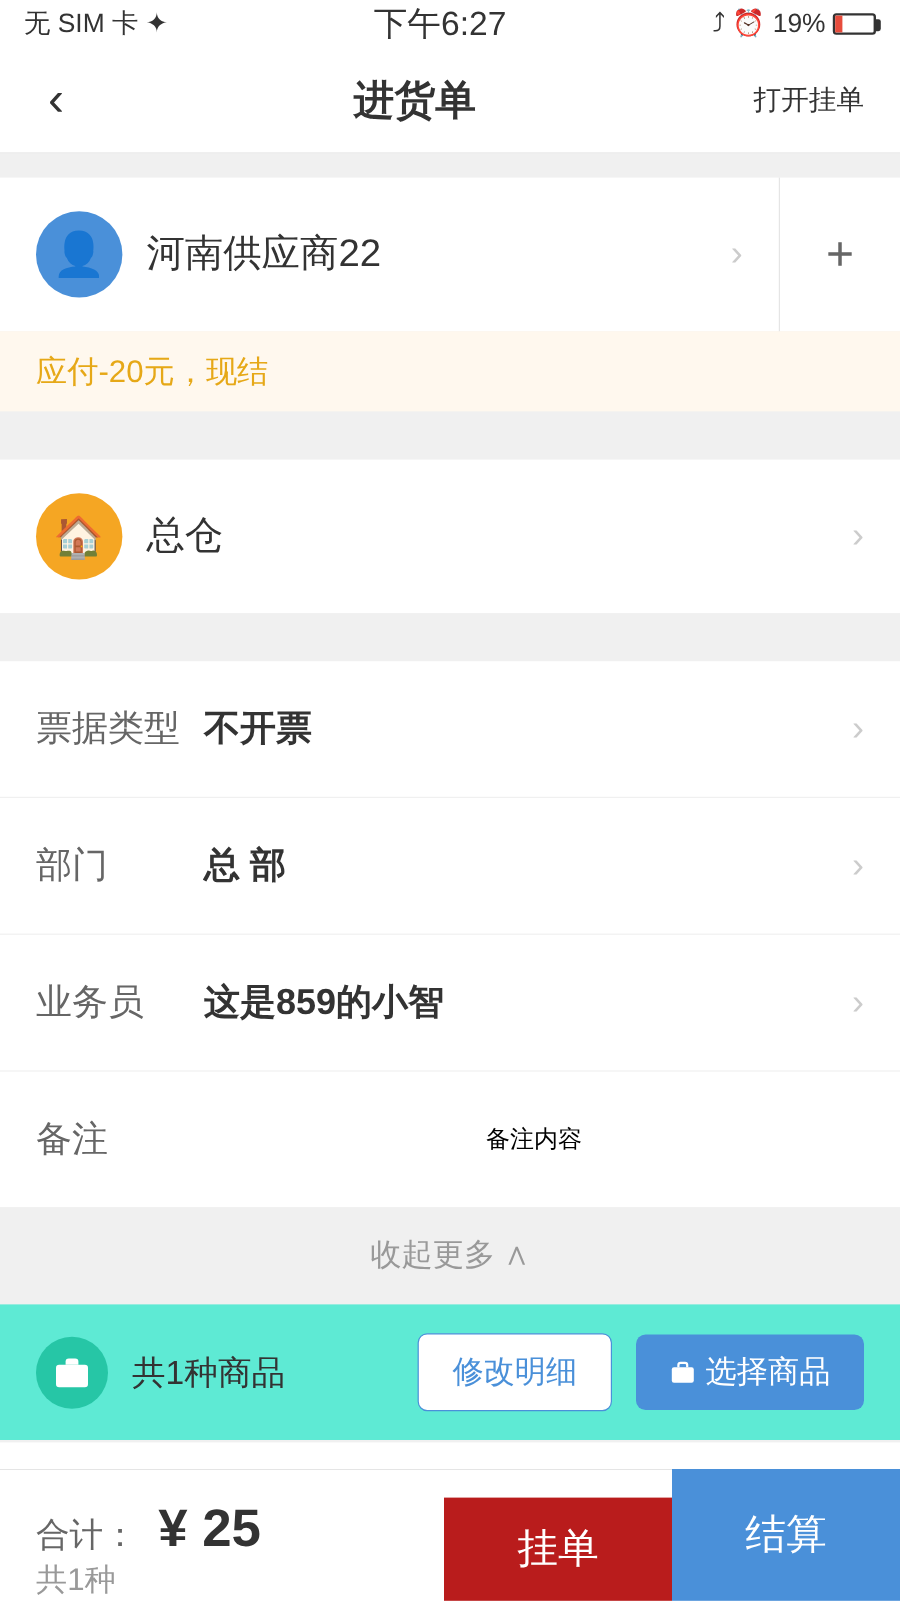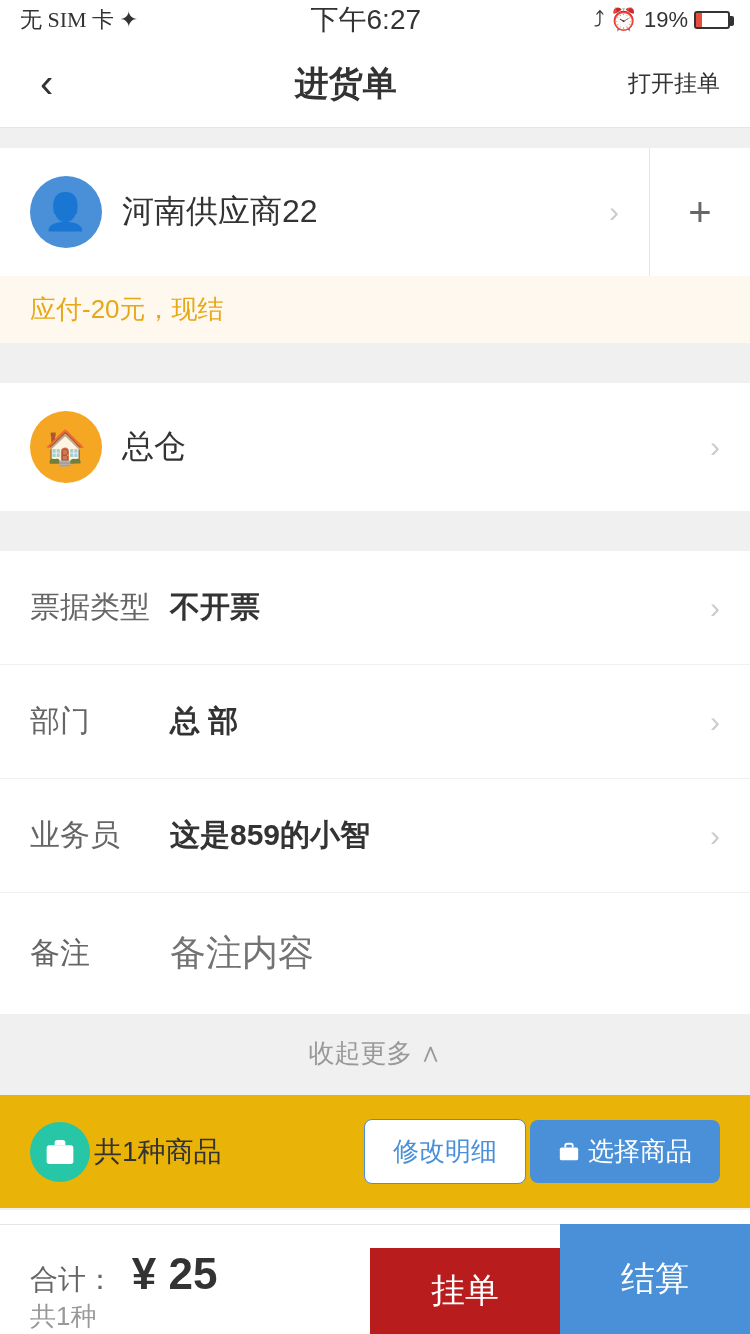--- a/index.html
+++ b/index.html
@@ -18,21 +18,21 @@
       width: 750px;
       height: 40px;
       background: #fff;
       display: flex;
       align-items: center;
       justify-content: space-between;
       padding: 0 20px;
       font-size: 22px;
       color: #333;
     }
-    .status-left { display: flex; align-items: flex-end; gap: 8px; font-family: Liberation Serif, serif; }
+    .status-left { display: flex; align-items: flex-end; gap: 8px; }
     .status-center { font-size: 28px; font-weight: 500; }
     .status-right { display: flex; align-items: center; gap: 6px; font-size: 22px; }
 
     
     .nav-bar {
       width: 750px;
       height: 88px;
       background: #fff;
       display: flex;
       align-items: center;
@@ -162,43 +162,44 @@
       width: 140px;
       flex-shrink: 0;
     }
     .form-value {
       font-size: 30px;
       color: #333;
       flex: 1;
       font-weight: bold;
     }
     .form-placeholder {
-      font-size: 36px;
-      color: #737373;
-      flex: 1;
+      font-size: 20px;
+      color: #000000;
+      flex: 1;
+      text-align: center;
     }
 
     
     .collapse-bar {
       background: #f0f0f0;
       text-align: center;
       padding: 22px 0;
       font-size: 26px;
       color: #999;
       cursor: pointer;
     }
 
     
     .products-header {
-      background: #eab308;
+      background: #5eead4;
       display: flex;
       align-items: center;
       padding: 24px 30px;
       margin-top: 2px;
-      gap: 4px;
+      gap: 20px;
     }
     .products-icon {
       width: 60px;
       height: 60px;
       border-radius: 50%;
       background: #26c6a6;
       display: flex;
       align-items: center;
       justify-content: center;
       flex-shrink: 0;

